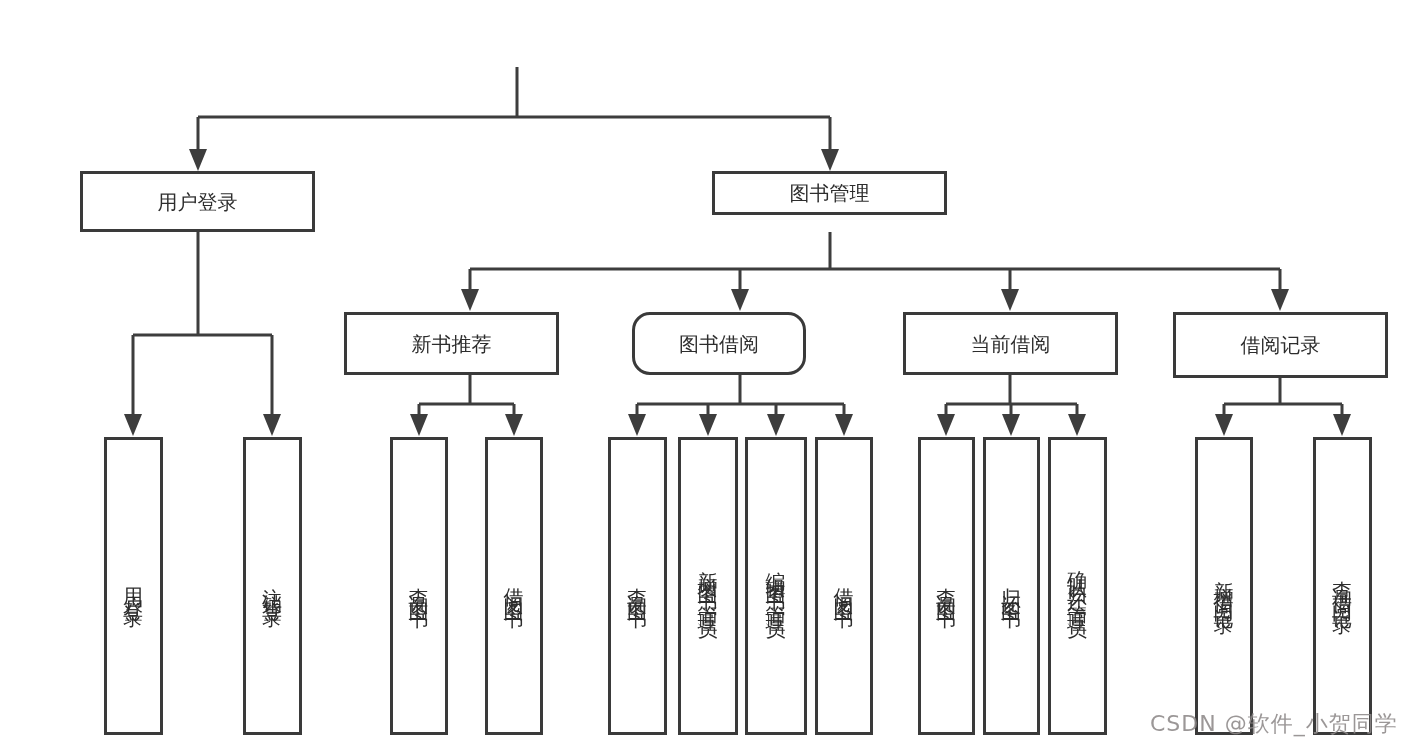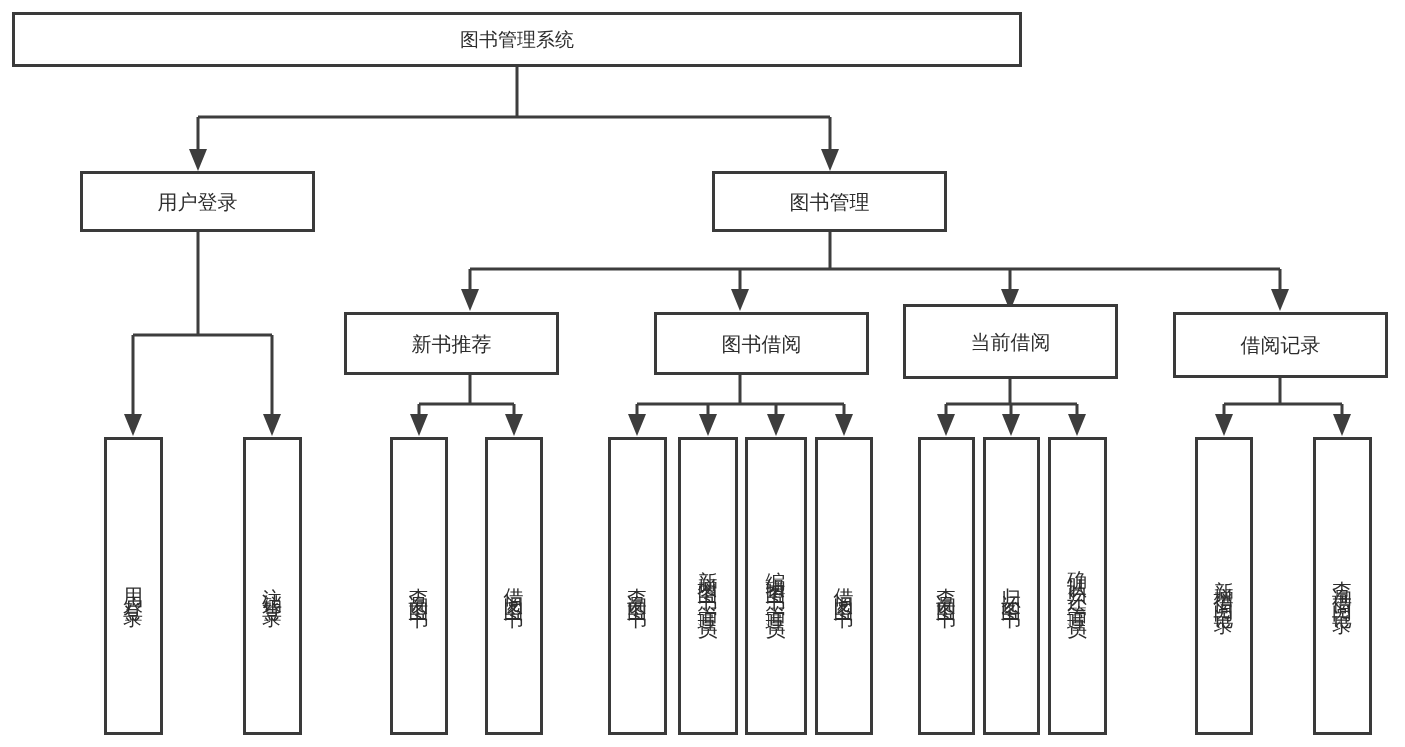--- a/index.html
+++ b/index.html
@@ -76,42 +76,42 @@
       <polygon points="767,414 785,414 776,436"></polygon>
       <polygon points="835,414 853,414 844,436"></polygon>
       <polygon points="937,414 955,414 946,436"></polygon>
       <polygon points="1002,414 1020,414 1011,436"></polygon>
       <polygon points="1068,414 1086,414 1077,436"></polygon>
       <polygon points="1215,414 1233,414 1224,436"></polygon>
       <polygon points="1333,414 1351,414 1342,436"></polygon>
     </g>
   </svg>
 
-  <div class="node root">图书管理系统</div>
 
   <div class="node h" style="left:80px;top:171px;width:235px;height:61px;">用户登录</div>
-  <div class="node h" style="left:712px;top:171px;width:235px;height:61px;">图书管理</div>
+  <div class="node h" style="left:712px;top:171px;width:235px;height:44px;">图书管理</div>
 
   <div class="node h" style="left:344px;top:312px;width:215px;height:63px;">新书推荐</div>
-  <div class="node h" style="left:654px;top:312px;width:215px;height:63px;">图书借阅</div>
-  <div class="node h" style="left:903px;top:304px;width:215px;height:75px;">当前借阅</div>
+  <div class="node h" style="left:632px;top:312px;width:174px;height:63px;border-radius:18px;">图书借阅</div>
+  <div class="node h" style="left:903px;top:312px;width:215px;height:63px;">当前借阅</div>
   <div class="node h" style="left:1173px;top:312px;width:215px;height:66px;">借阅记录</div>
 
   <div class="node leaf" style="left:104px;width:59px;">用户登录</div>
   <div class="node leaf" style="left:243px;width:59px;">注销登录</div>
 
   <div class="node leaf" style="left:390px;width:58px;">查询图书</div>
   <div class="node leaf" style="left:485px;width:58px;">借阅图书</div>
 
   <div class="node leaf" style="left:608px;width:59px;">查询图书</div>
   <div class="node leaf" style="left:678px;width:60px;">新增图书（管理员）</div>
   <div class="node leaf" style="left:745px;width:62px;">编辑图书（管理员）</div>
   <div class="node leaf" style="left:815px;width:58px;">借阅图书</div>
 
   <div class="node leaf" style="left:918px;width:57px;">查询图书</div>
   <div class="node leaf" style="left:983px;width:57px;">归还图书</div>
   <div class="node leaf" style="left:1048px;width:59px;">确认归还（管理员）</div>
 
   <div class="node leaf" style="left:1195px;width:58px;">新增借阅记录</div>
   <div class="node leaf" style="left:1313px;width:59px;">查询借阅记录</div>
 
+  <div class="watermark">CSDN @软件_小贺同学</div>
 
 </div>
 
 </body></html>

